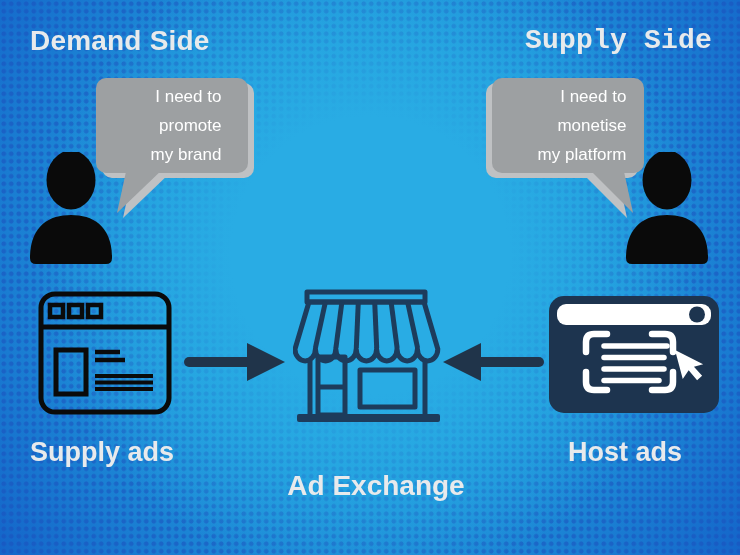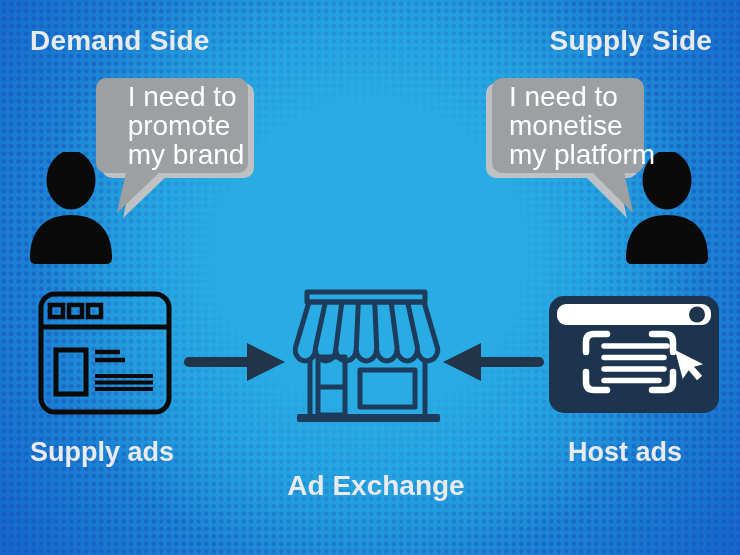--- a/index.html
+++ b/index.html
@@ -46,36 +46,36 @@
   .bubble-wrap { width: 172px; height: 150px; }
   .bubble-wrap svg { position: absolute; left: 0; top: 0; }
   .bubble-text {
     position: absolute;
     top: 3px;
     width: 180px;
     height: 95px;
     display: flex;
     align-items: center;
     justify-content: center;
-    text-align: left;
+    text-align: right;
     white-space: pre-line;
-    font-size: 28px;
+    font-size: 17px;
     line-height: 29px;
     color: var(--bubble_text, #ffffff);
     z-index: 2;
   }
   .center-text { text-align: center; }
 </style>
 </head>
 <body>
 
 <div class="stage">
 
   <div class="abs title" style="left:30px; top:25px;">Demand Side</div>
-  <div class="abs title" style="right:28px; top:25px;">Supply Side</div>
+  <div class="abs title" style="right:28px; top:25px;font-family:Liberation Mono, monospace;">Supply Side</div>
 
   <div class="abs bubble-wrap" style="left:90px; top:75px;">
     <svg width="172" height="150" viewBox="0 0 172 150">
       <g transform="translate(6,5)" style="fill:var(--bubble_shadow,#bfc1c3)">
         <rect x="6" y="3" width="152" height="95" rx="10"></rect>
         <polygon points="37,92 75,92 27,138"></polygon>
       </g>
       <g style="fill:var(--bubble_gray,#9da0a2)">
         <rect x="6" y="3" width="152" height="95" rx="10"></rect>
         <polygon points="37,92 75,92 27,138"></polygon>

